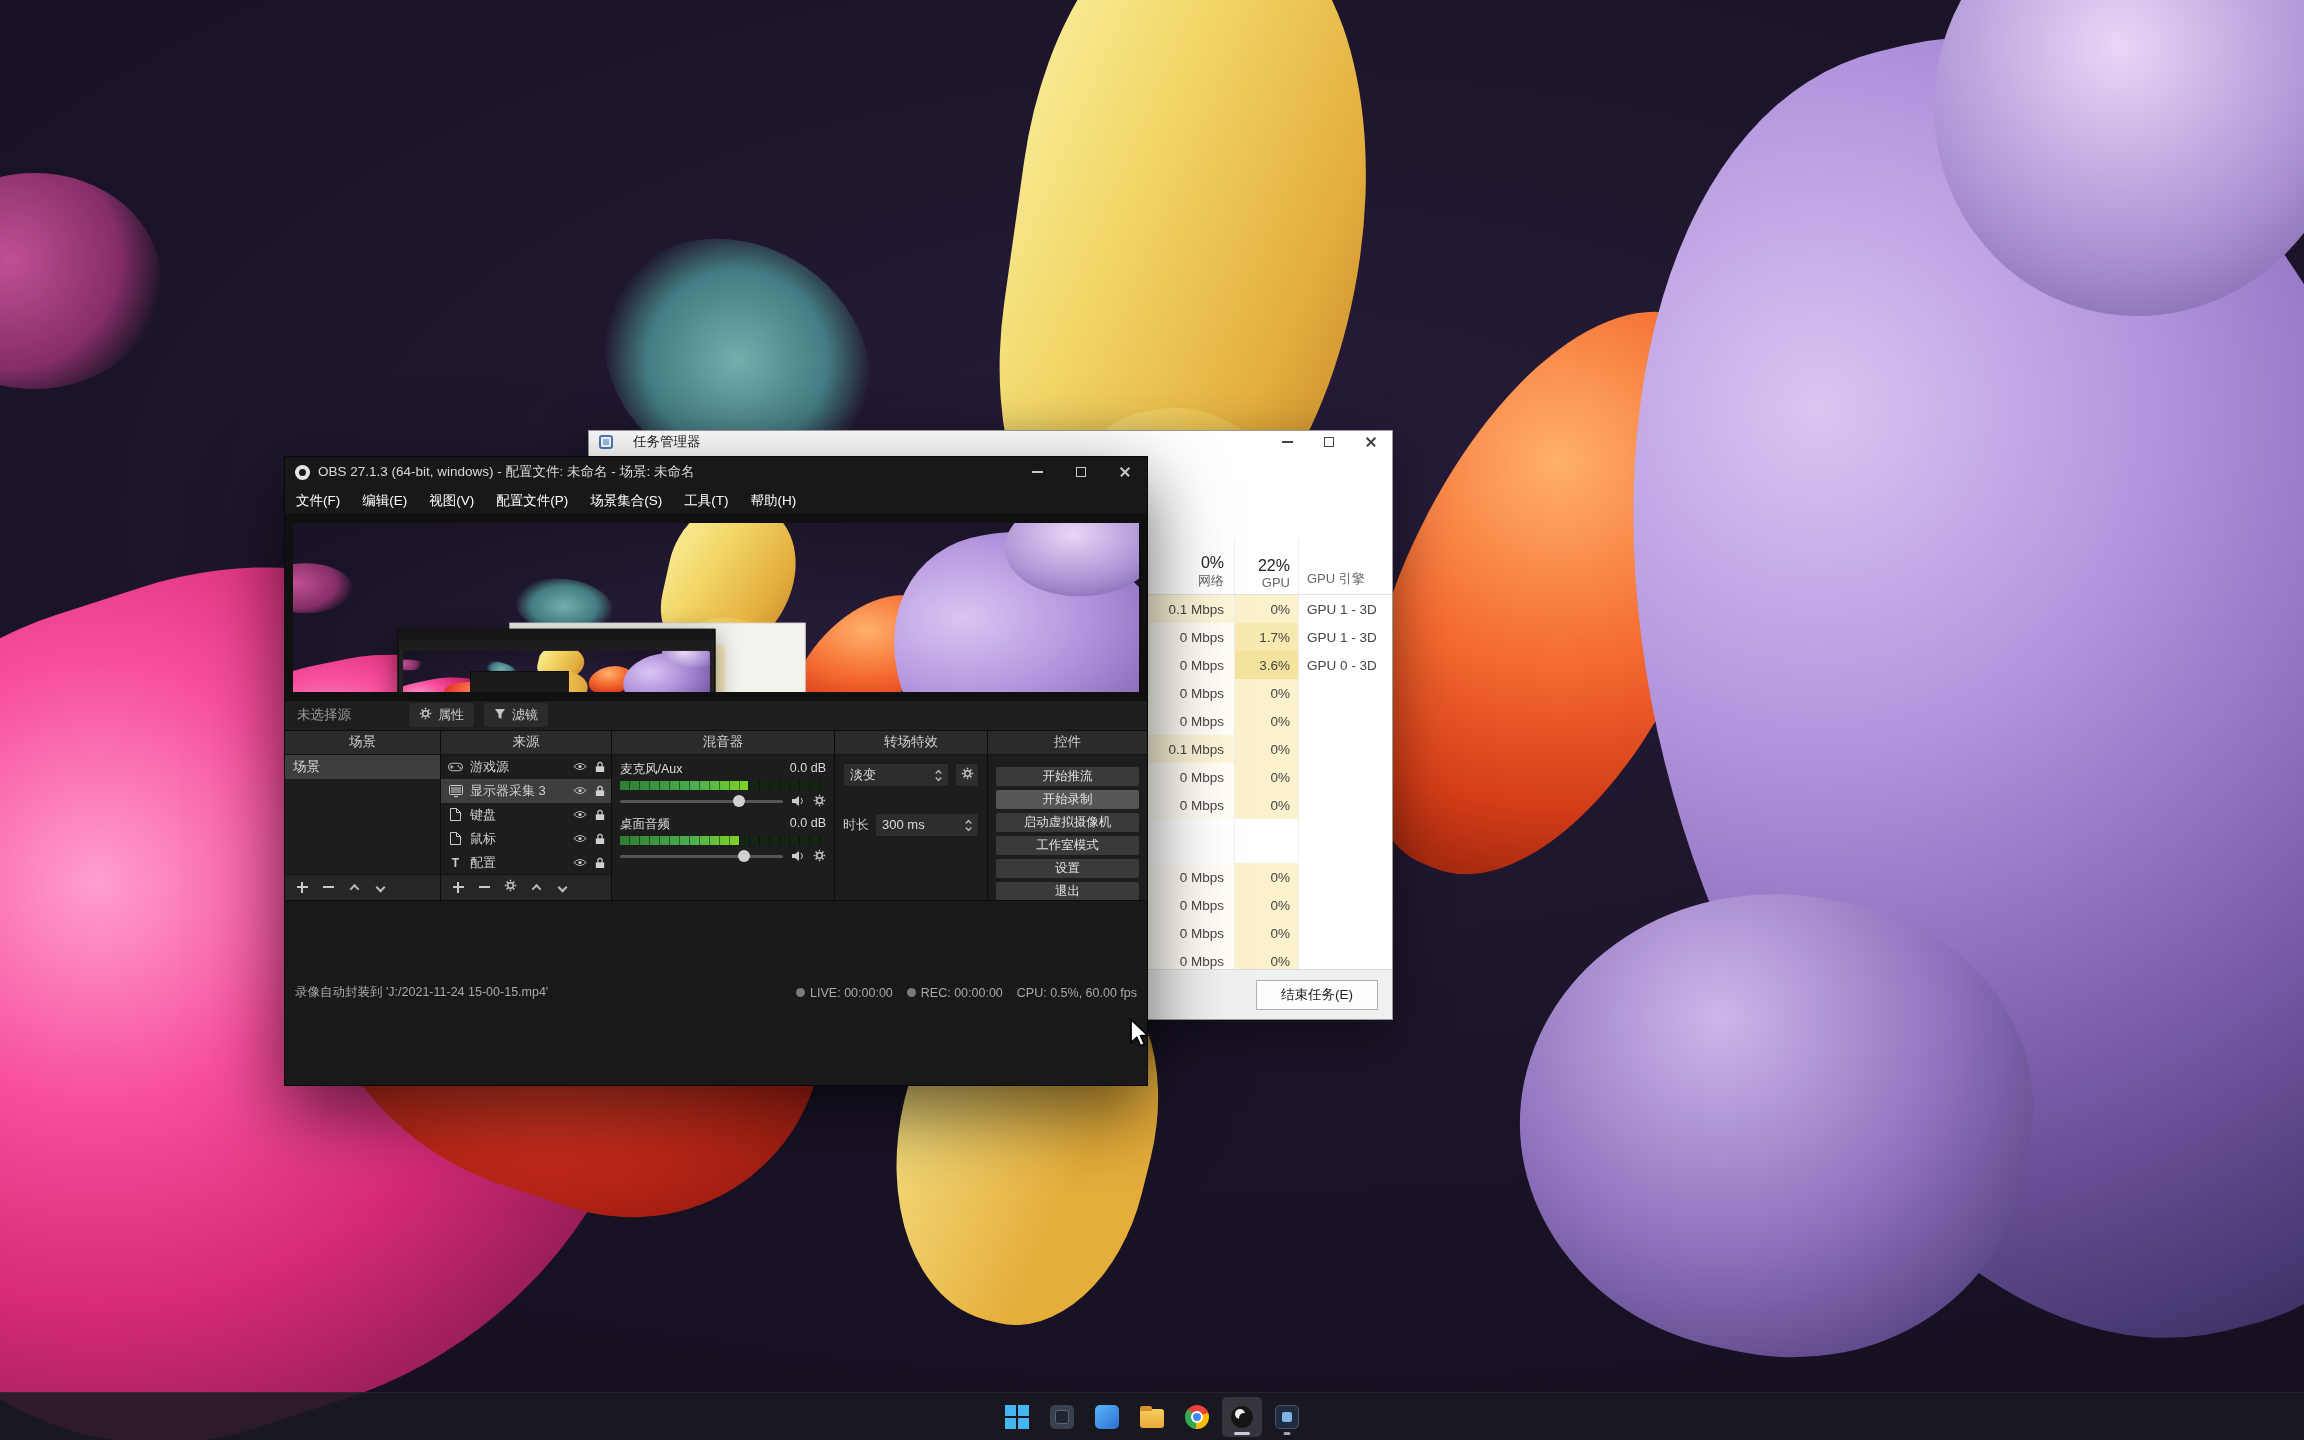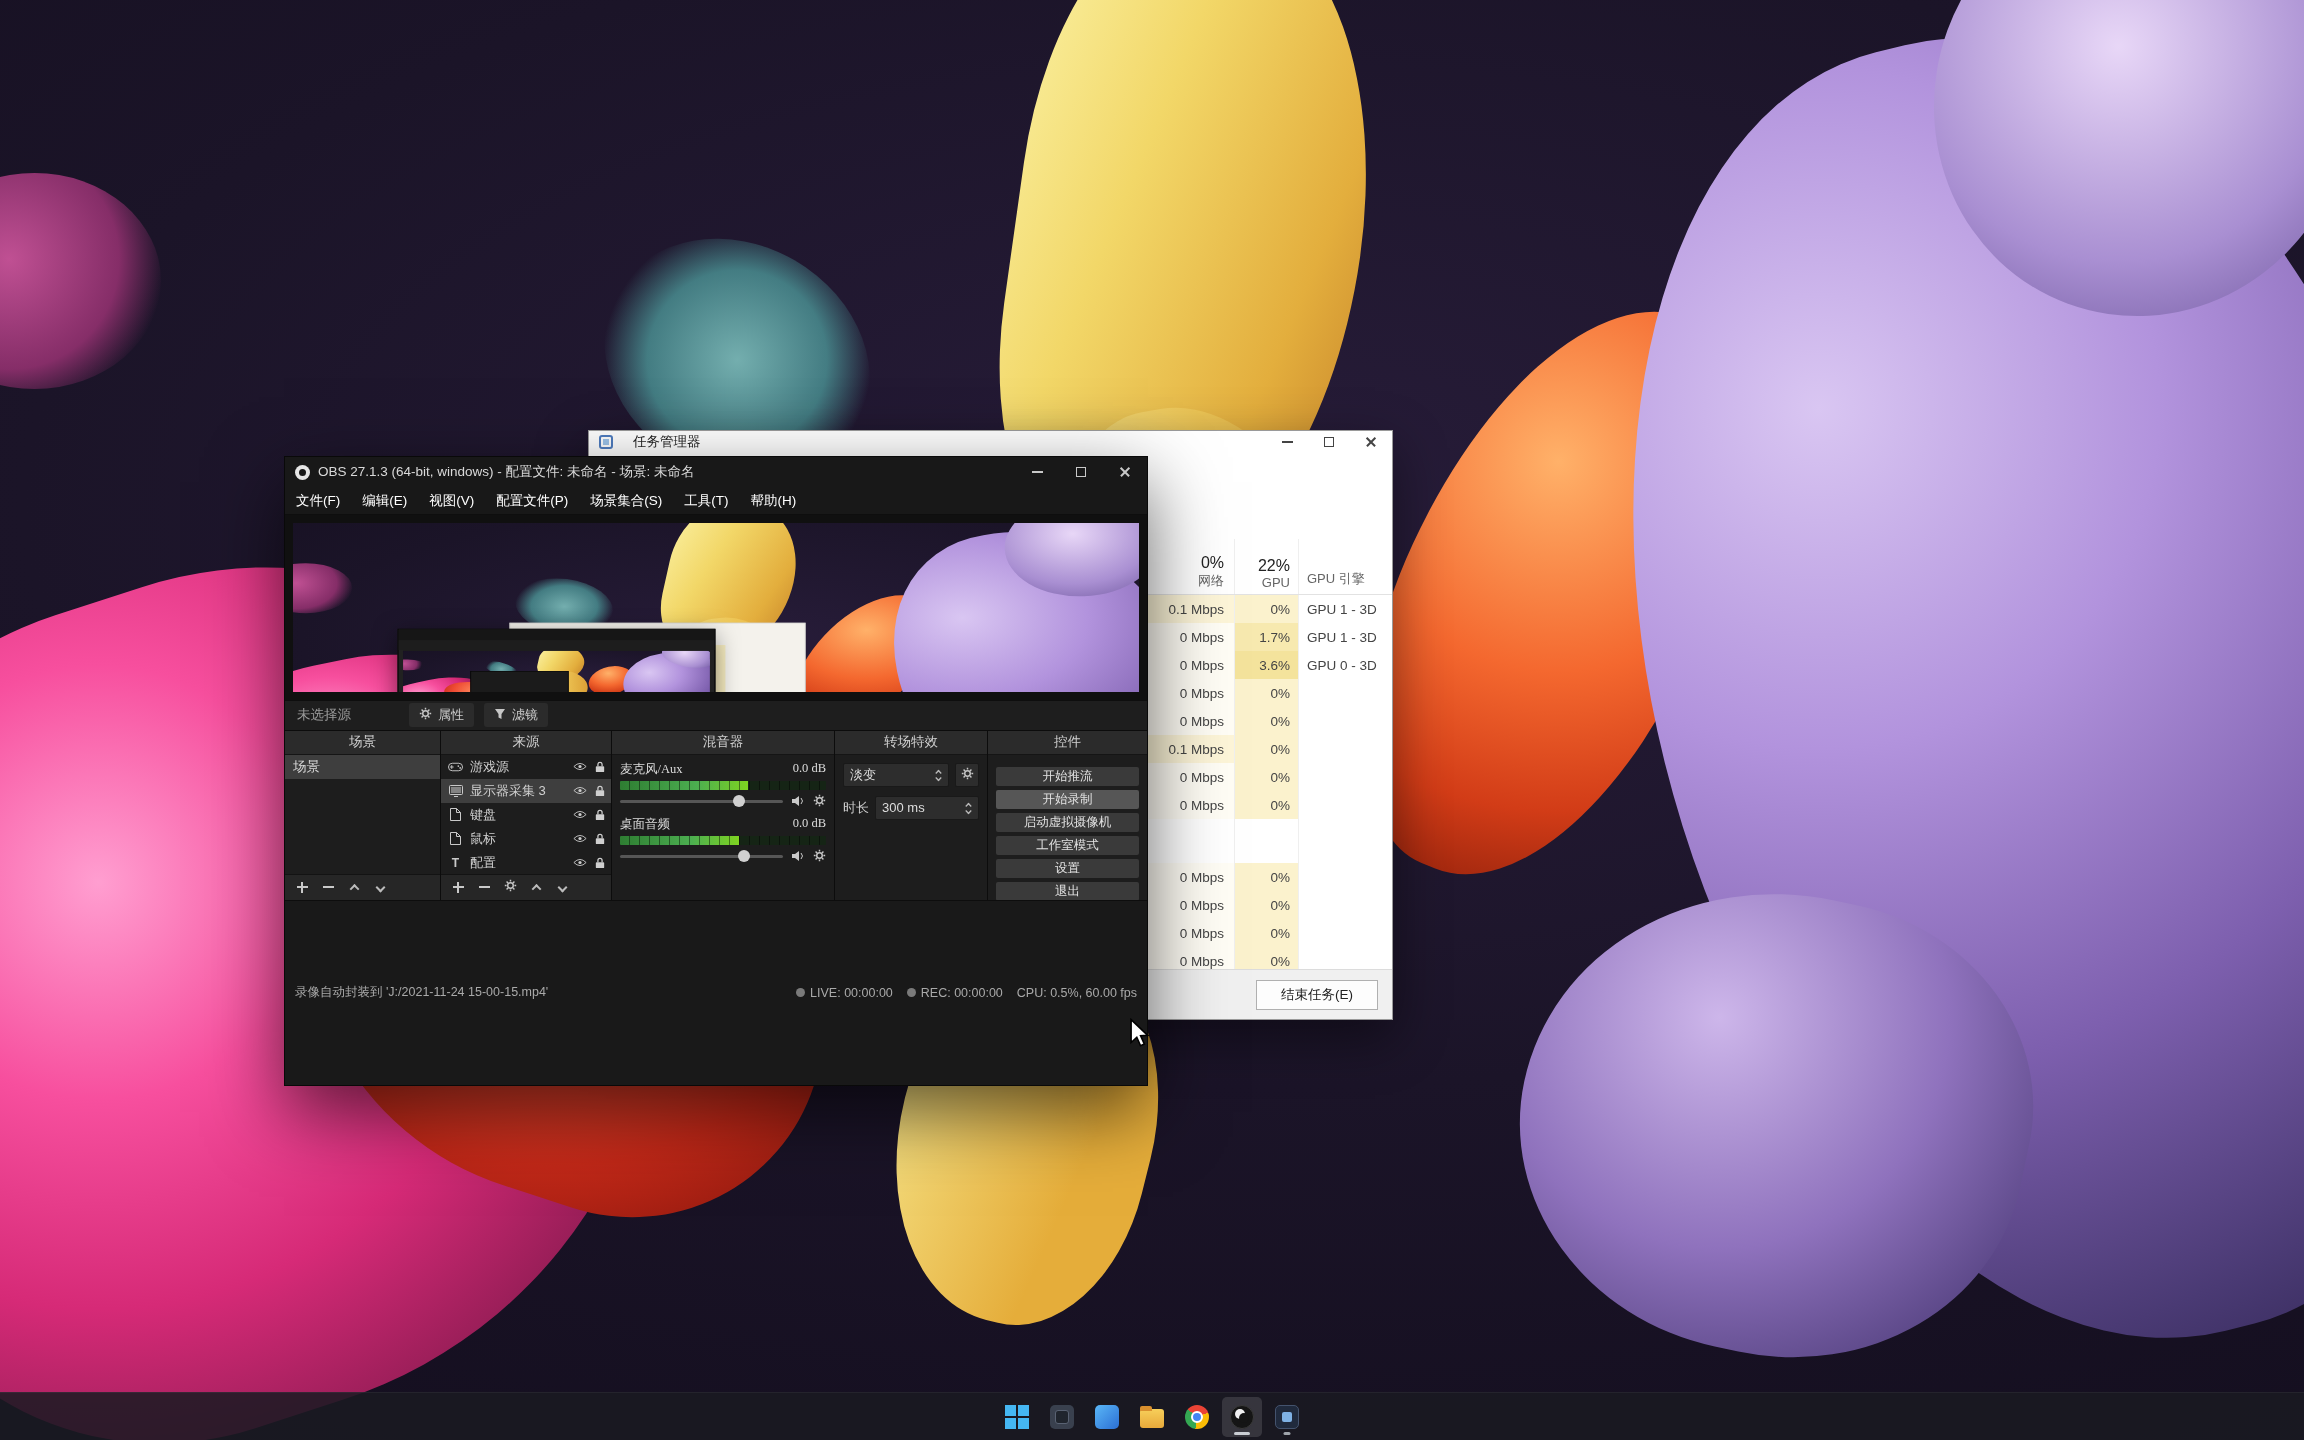--- a/index.html
+++ b/index.html
@@ -112,31 +112,31 @@
   .tool-btn { width:22px; height:20px; display:flex; align-items:center; justify-content:center; border-radius:2px; }
   .i-plus { position:relative; width:11px; height:11px; }
   .i-plus::before { content:""; position:absolute; left:4.5px; top:0; width:2px; height:11px; background:#c9c9c9; }
   .i-plus::after { content:""; position:absolute; top:4.5px; left:0; height:2px; width:11px; background:#c9c9c9; }
   .i-minus { width:11px; height:2px; background:#c9c9c9; }
   .chev { display:inline-block; width:7px; height:7px; border-right:2px solid #bbb; border-bottom:2px solid #bbb; }
   .chev.up { transform:rotate(-135deg) translate(-1px,-1px); }
   .chev.down { transform:rotate(45deg); }
 
   .mixer-body { padding:6px 8px; display:flex; flex-direction:column; gap:8px; }
-  .ch-head { display:flex; justify-content:space-between; font-size:12.5px; color:#ddd;font-family:Liberation Serif, serif; }
+  .ch-head { display:flex; justify-content:space-between; font-size:12.5px; color:#ddd; }
   .meter { position:relative; height:9px; background:#152415; margin-top:3px; border-radius:1px; overflow:hidden; }
   .meter-fill { position:absolute; left:0; top:0; bottom:0; background:linear-gradient(to right,#2e7d32,#4caf50 60%,#7ed321); }
   .meter-ticks { position:absolute; inset:0; background:repeating-linear-gradient(to right, transparent 0 9px, rgba(0,0,0,.45) 9px 10px); }
   .ch-ctrl { display:flex; align-items:center; gap:8px; margin-top:4px; }
   .vslider { position:relative; flex:1; height:14px; }
   .groove { position:absolute; left:0; right:0; top:6px; height:3px; background:#565656; border-radius:2px; }
   .knob { position:absolute; top:1px; width:12px; height:12px; border-radius:50%; background:#d0d0d0; margin-left:-6px; }
   .ch-ico { display:flex; align-items:center; }
 
-  .trans-body { padding:8px; display:flex; flex-direction:column; gap:9px; font-size:13px; color:#ccc; }
+  .trans-body { padding:8px; display:flex; flex-direction:column; gap:26px; font-size:13px; color:#ccc; }
   .trans-row { display:flex; align-items:center; gap:6px; }
   .combo { flex:1; height:24px; background:#2d2d2d; border:1px solid #191919; border-radius:2px; display:flex; align-items:center; padding:0 6px; color:#ddd; }
   .combo-arrows,.spin { margin-left:auto; display:flex; flex-direction:column; gap:2px; transform:scale(.65); }
   .sq-btn { width:24px; height:24px; background:#2d2d2d; border:1px solid #191919; border-radius:2px; display:flex; align-items:center; justify-content:center; }
   .num-field { flex:1; height:24px; background:#2d2d2d; border:1px solid #191919; border-radius:2px; display:flex; align-items:center; padding:0 6px; color:#ddd; }
 
   .ctrl-body { padding:12px 8px; display:flex; flex-direction:column; gap:4px; }
   .ctl-btn { height:19px; flex:none; background:#3a3a3a; border:none; border-radius:2px; color:#e2e2e2; font-size:12.5px;
     font-family:inherit; display:flex; align-items:center; justify-content:center; }
   .ctl-btn.active { background:#565656; }

